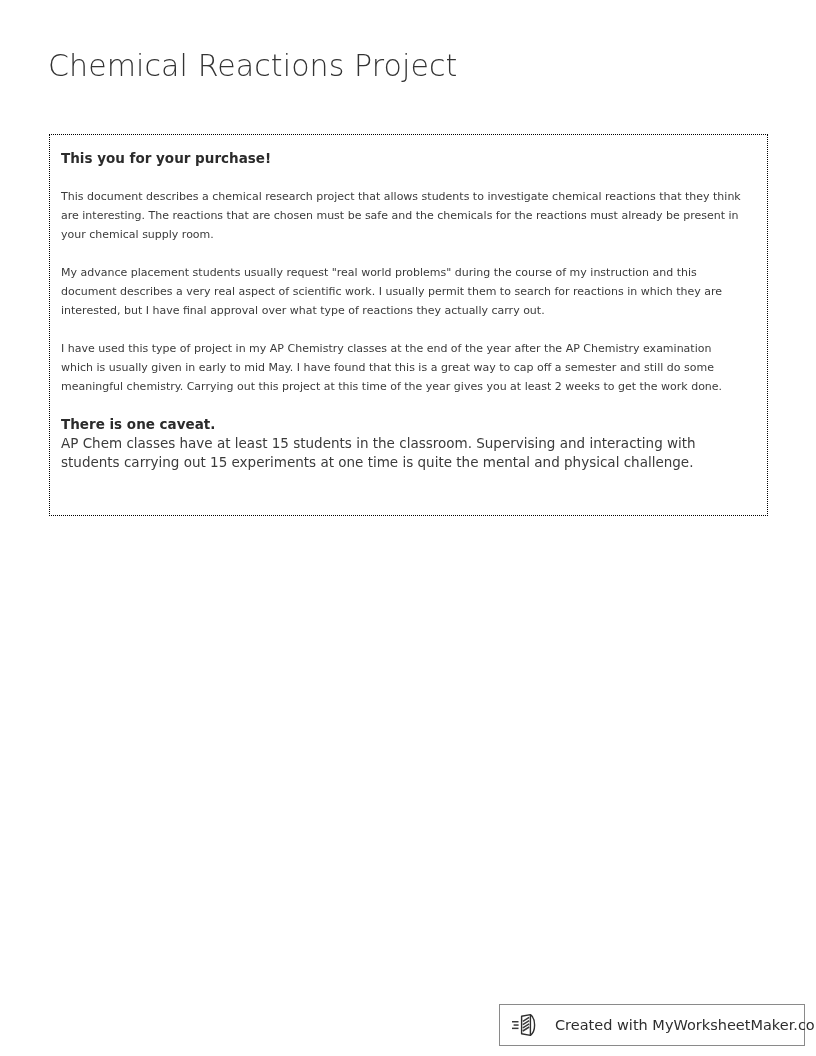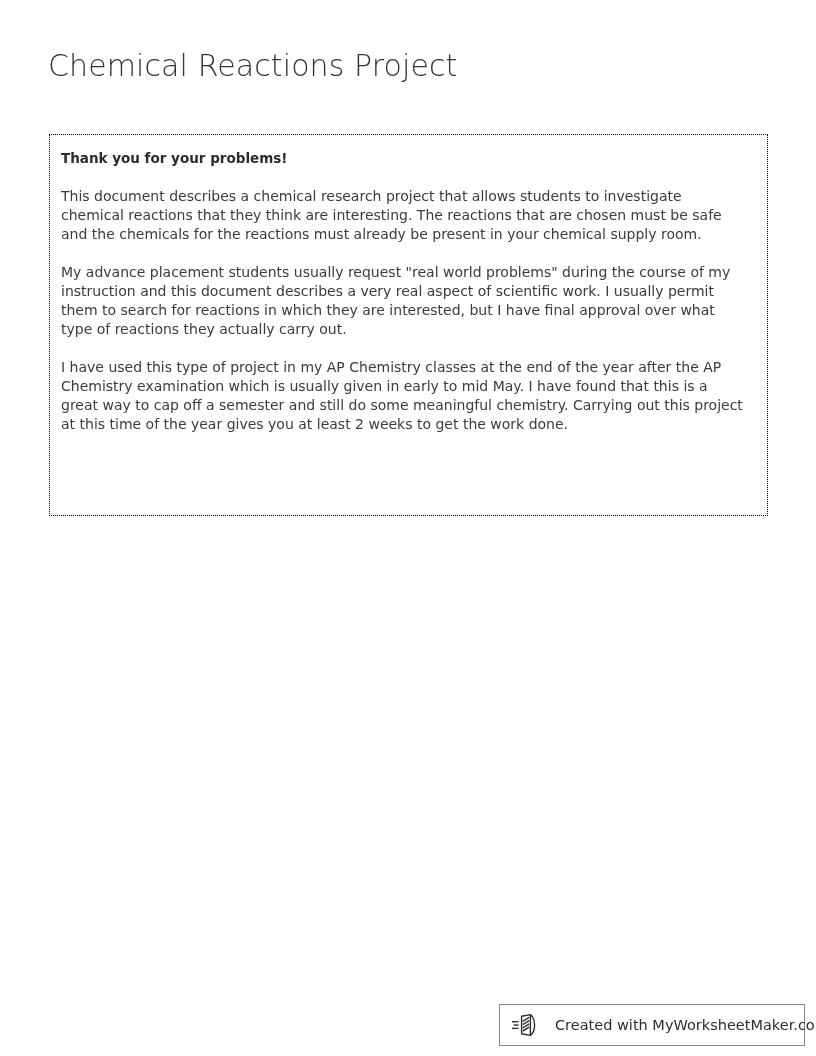--- a/index.html
+++ b/index.html
@@ -50,21 +50,21 @@
   .note-heading {
     font-size: 13.5px;
     font-weight: bold;
     color: #2b2b2b;
     line-height: 19px;
     margin: 0 0 0 0;
     padding-top: 2px;
   }
 
   .note-para {
-    font-size: 14px;
+    font-size: 11px;
     font-weight: 400;
     color: #3b3b3b;
     line-height: 19px;
     margin: 19px 0 0 0;
     max-width: 685px;
   }
 
   .caveat-block {
     margin-top: 19px;
   }
@@ -115,28 +115,32 @@
 </style>
 </head>
 <body>
 
 <div class="page">
 
   <div class="page-title">Chemical Reactions Project</div>
 
   <div class="note-box">
 
-    <p class="note-heading">Thank you for your problems!</p>
+    <p class="note-heading">This you for your purchase!</p>
 
     <p class="note-para">This document describes a chemical research project that allows students to investigate chemical reactions that they think are interesting. The reactions that are chosen must be safe and the chemicals for the reactions must already be present in your chemical supply room.</p>
 
     <p class="note-para">My advance placement students usually request "real world problems" during the course of my instruction and this document describes a very real aspect of scientific work. I usually permit them to search for reactions in which they are interested, but I have final approval over what type of reactions they actually carry out.</p>
 
     <p class="note-para">I have used this type of project in my AP Chemistry classes at the end of the year after the AP Chemistry examination which is usually given in early to mid May. I have found that this is a great way to cap off a semester and still do some meaningful chemistry. Carrying out this project at this time of the year gives you at least 2 weeks to get the work done.</p>
 
+    <div class="caveat-block">
+      <p class="caveat-title">There is one caveat.</p>
+      <p class="caveat-body">AP Chem classes have at least 15 students in the classroom. Supervising and interacting with students carrying out 15 experiments at one time is quite the mental and physical challenge.</p>
+    </div>
 
   </div>
 
   <div class="footer-badge">
     <svg class="footer-logo" viewBox="0 0 26 24">
       <g fill="#3a3a3a">
         <rect x="0" y="8.0" width="6.5" height="1.5"></rect>
         <rect x="1.6" y="11.3" width="5.0" height="1.5"></rect>
         <rect x="0" y="14.6" width="6.5" height="1.5"></rect>
       </g>

